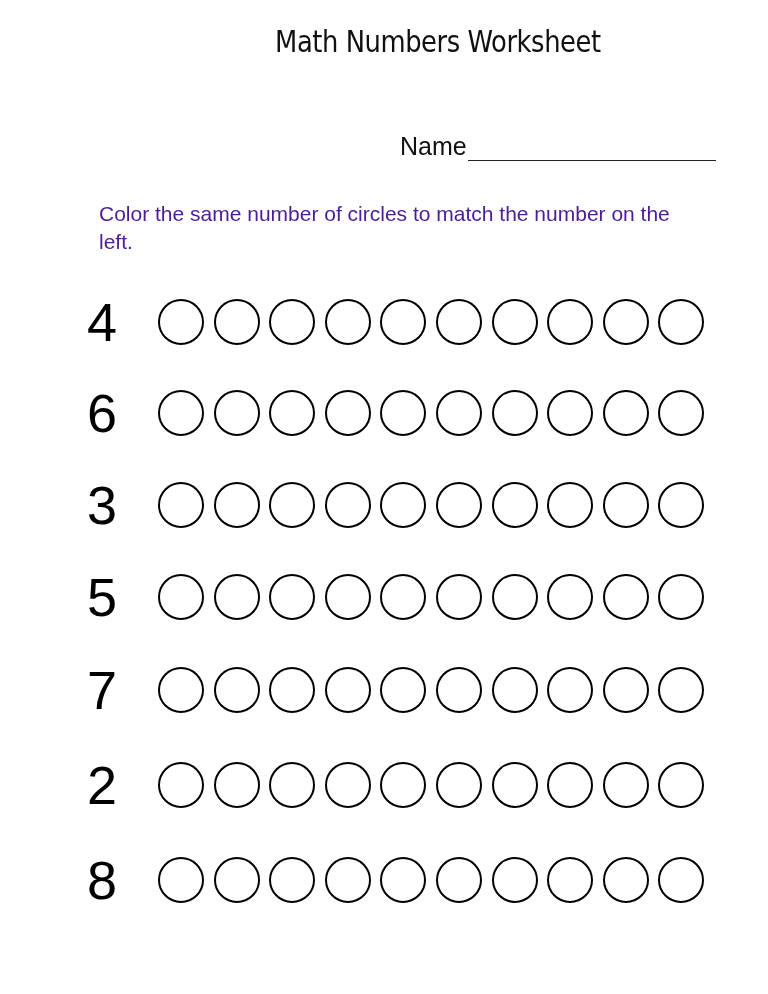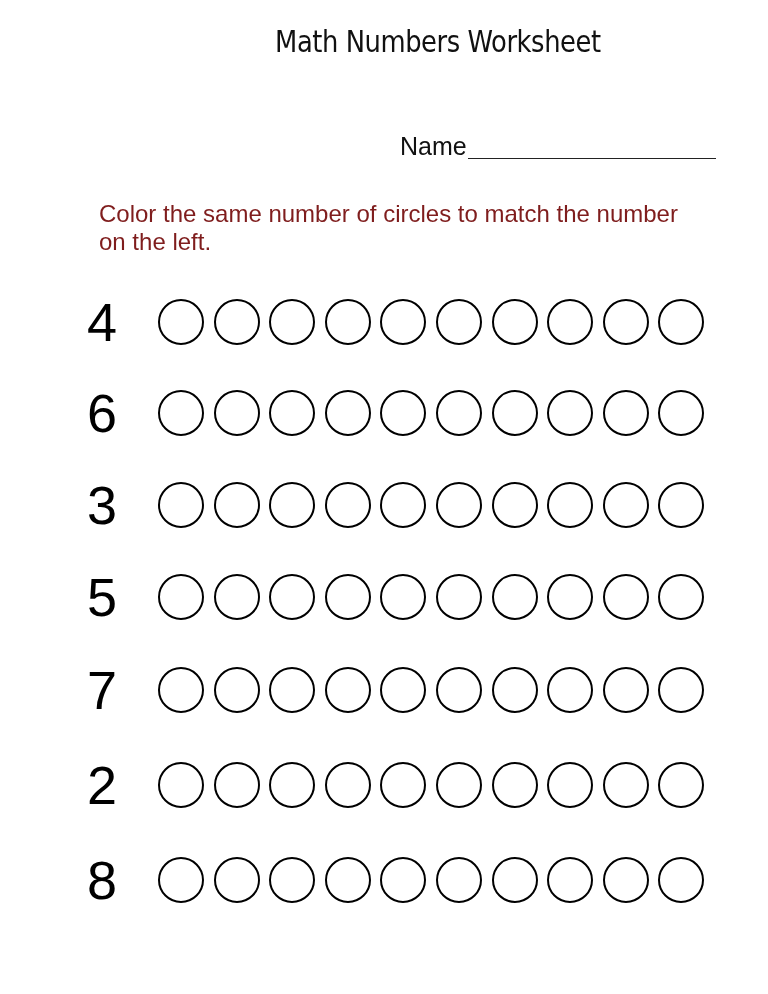--- a/index.html
+++ b/index.html
@@ -28,40 +28,41 @@
       letter-spacing: -0.5px;
       transform: scaleX(0.86);
       transform-origin: 437px 0;
       color: #111;
     }
     .name-row {
       position: absolute;
       left: 400px;
       top: 132px;
       display: flex;
+      align-items: flex-end;
       font-family: "Liberation Sans", sans-serif;
       font-size: 25px;
       color: #111;
     }
     .name-line {
       display: inline-block;
       width: 248px;
       height: 26px;
       border-bottom: 1.6px solid #222;
       margin-left: 1px;
     }
     .instructions {
       position: absolute;
       left: 99px;
       top: 200px;
       width: 600px;
       font-family: "Liberation Sans", sans-serif;
-      font-size: 24px;
+      font-size: 21px;
       line-height: 28px;
-      color: #7f1d1d;
+      color: #4c1d95;
     }
     .rows {
       position: absolute;
       left: 0;
       top: 0;
       width: 768px;
     }
     .row {
       position: absolute;
       left: 0;

